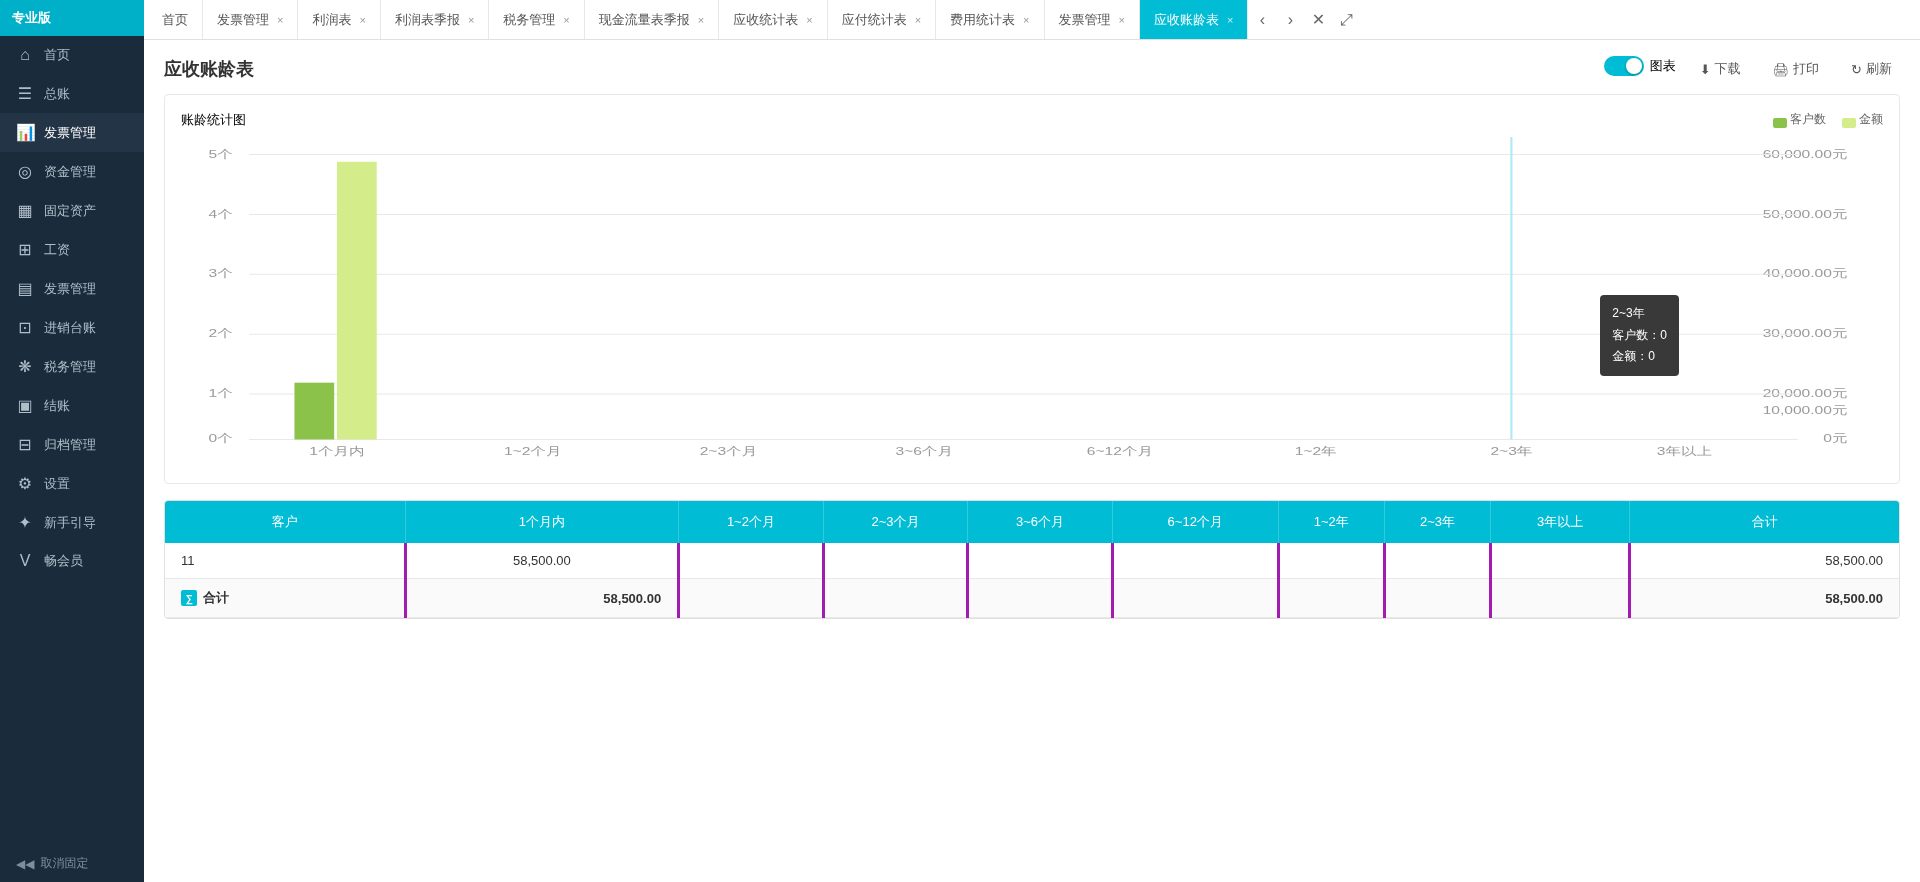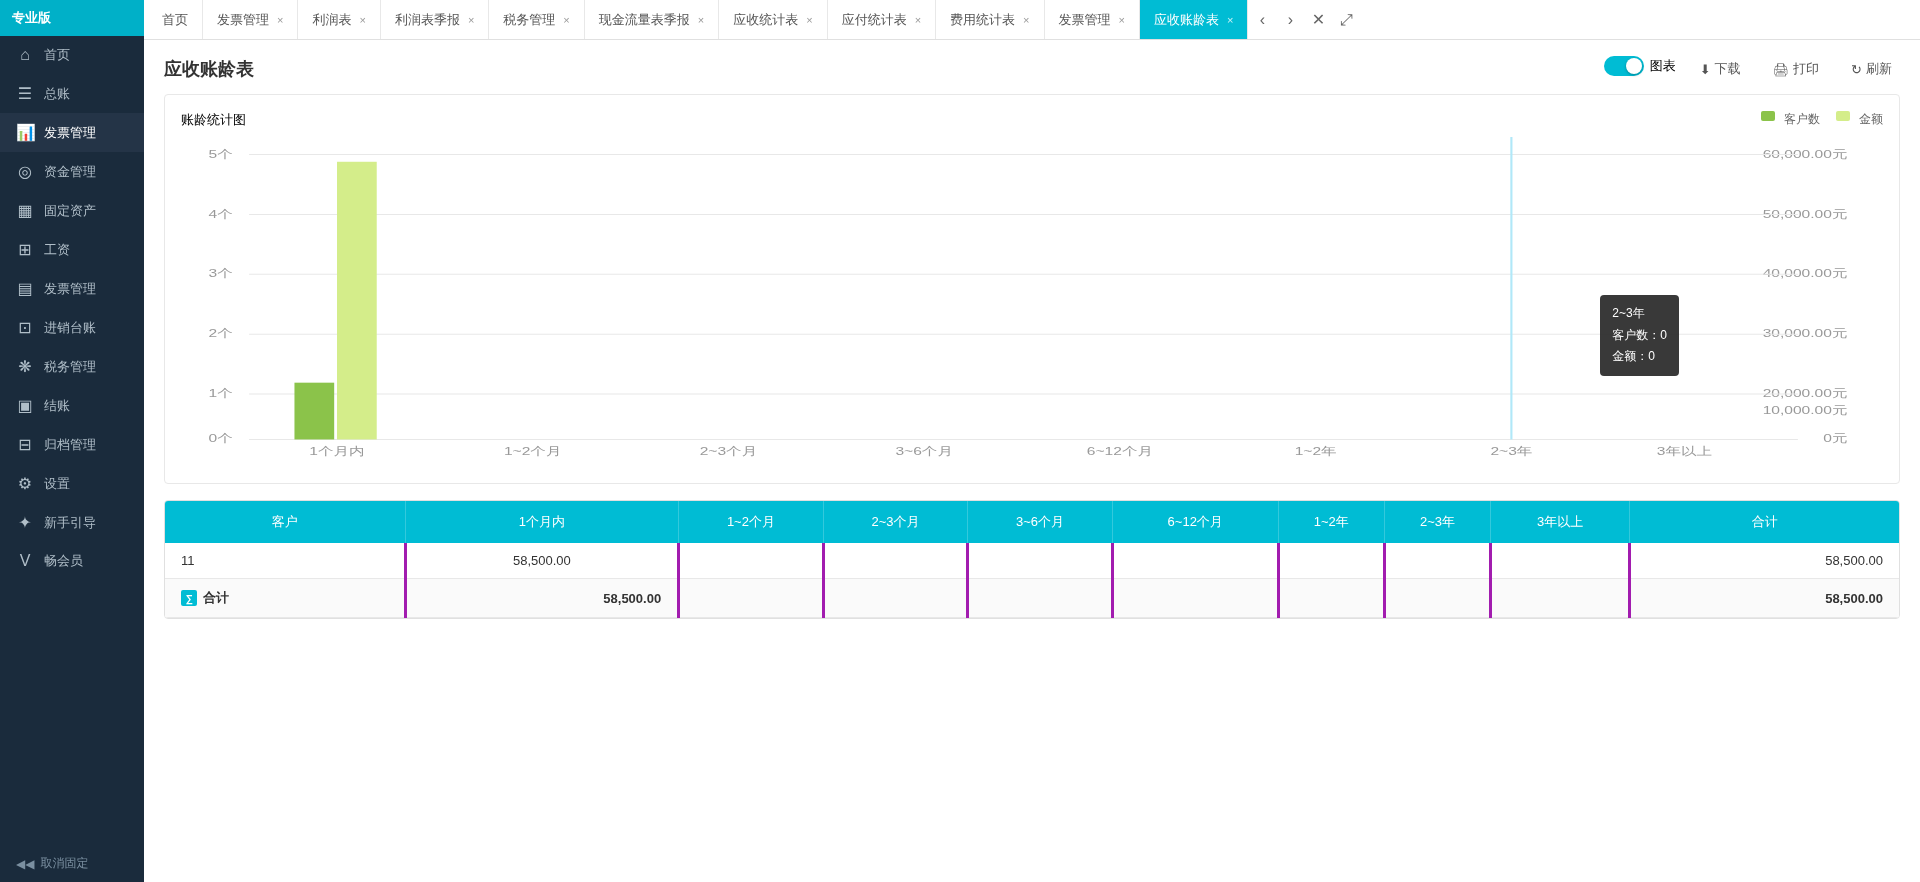--- a/index.html
+++ b/index.html
@@ -189,22 +189,22 @@
       top: 16px;
       right: 16px;
       display: flex;
       align-items: center;
       gap: 16px;
       font-size: 12px;
       color: #666;
     }
     .legend-item {
       display: flex;
-      align-items: flex-start;
-      gap: 9px;
+      align-items: flex-end;
+      gap: 3px;
     }
     .legend-color {
       width: 14px;
       height: 10px;
       border-radius: 2px;
     }
 
     
     .chart-svg {
       width: 100%;

